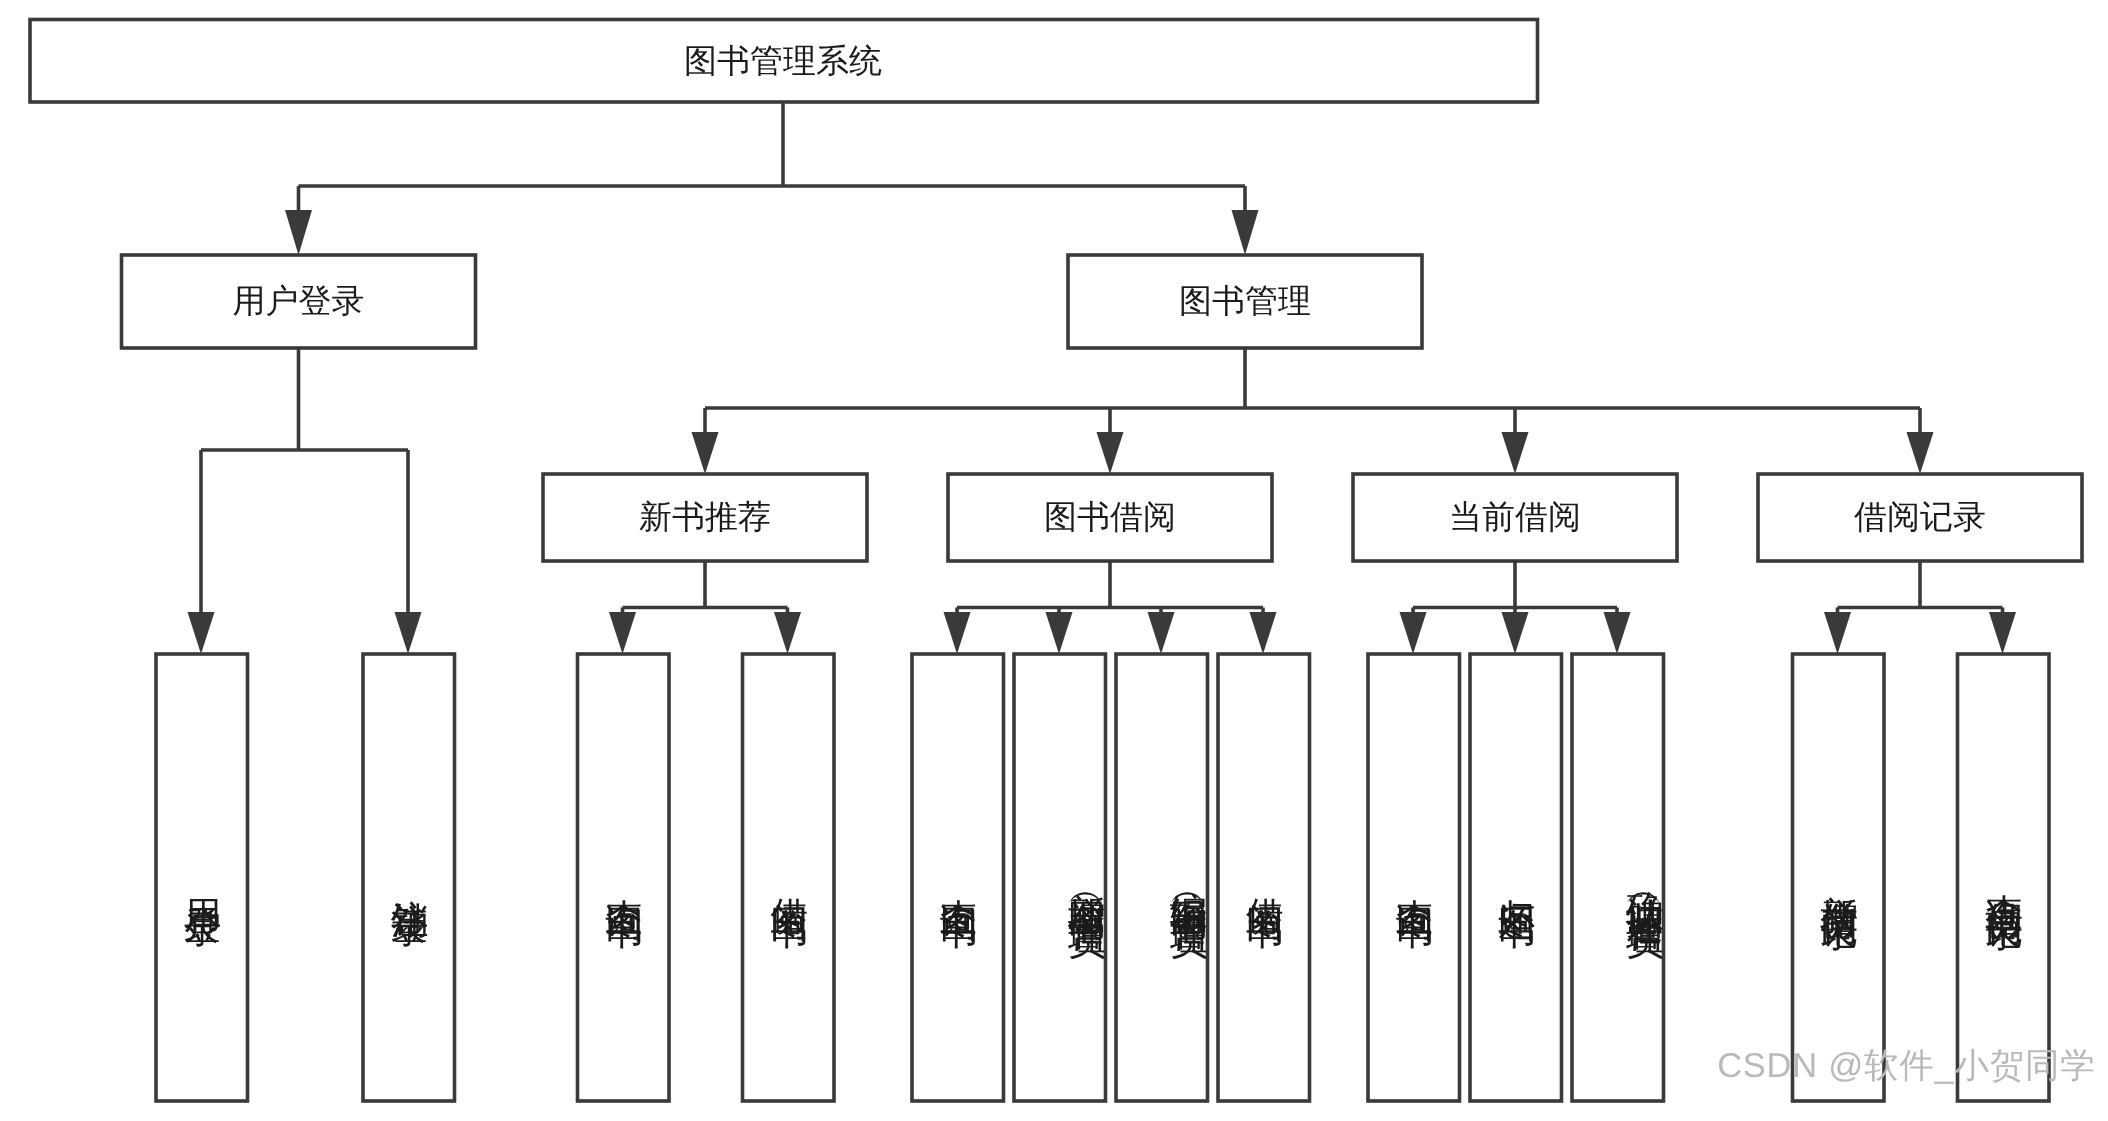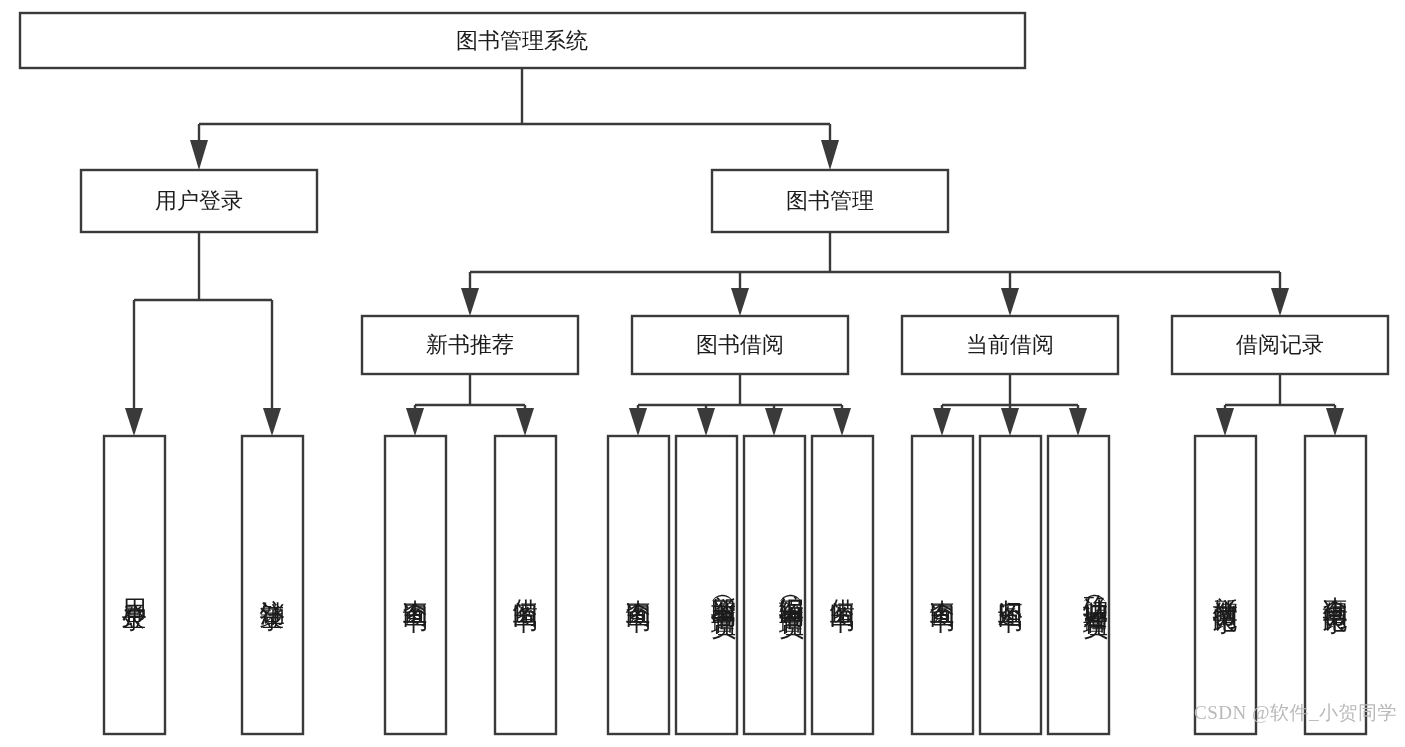--- a/index.html
+++ b/index.html
@@ -61,22 +61,22 @@
     color: #1b1b1b;
     text-align: center;
     white-space: nowrap;
     pointer-events: none;
     user-select: none;
   }
   .watermark {
     position: absolute;
     right: 8px;
     bottom: 4px;
-    font-family: Liberation Serif, serif;
-    font-size: 19px;
+    font-family: Liberation Sans, sans-serif;
+    font-size: 23px;
     color: #b9b9b9;
     letter-spacing: 0.5px;
     white-space: nowrap;
   }
 </style>
 </head>
 <body>
 
 <div id="diagram-root">
 

